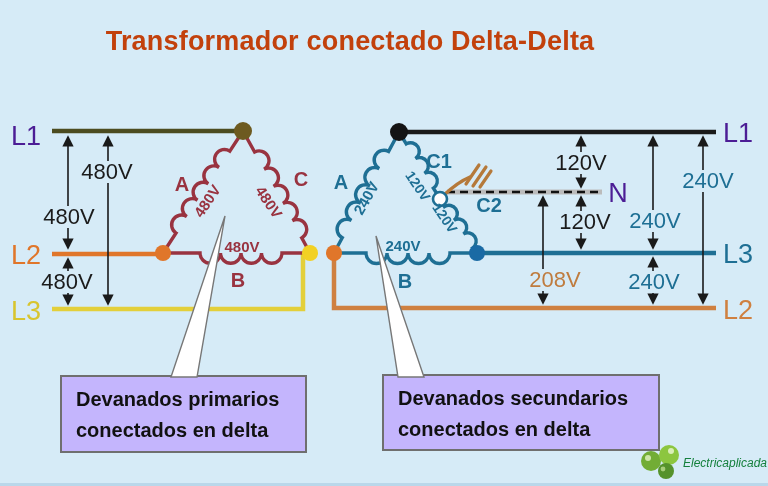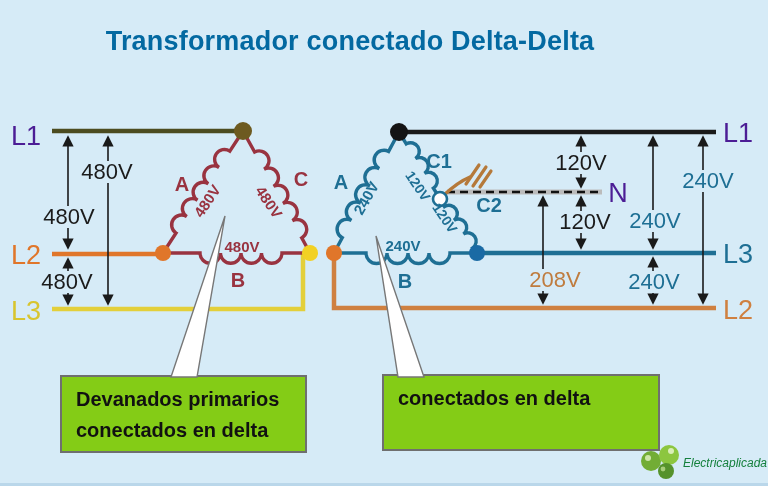--- a/index.html
+++ b/index.html
@@ -7,51 +7,52 @@
     position:relative;width:768px;height:486px;overflow:hidden;
     background:#d6ebf7;font-family:"Liberation Sans",sans-serif;
   }
   #bottom-strip{position:absolute;left:0;bottom:0;width:768px;height:3px;background:#bad7ea;}
   svg{position:absolute;left:0;top:0;z-index:2;}
   .lbl{
     position:absolute;z-index:3;white-space:nowrap;
     transform:translate(-50%,-50%);line-height:1;
   }
   .mask{background:#d6ebf7;padding:0 3px;}
-  .title{font-size:27px;font-weight:bold;color:#0369a1;letter-spacing:.2px;}
+  .title{font-size:27px;font-weight:bold;color:#c2410c;letter-spacing:.2px;}
   .line-lbl{font-size:27px;color:#4c1d95;}
   .meas{font-size:22px;color:#1b1b1b;}
   .wind{font-size:20px;font-weight:600;}
   .wind-v{font-size:15px;font-weight:600;}
   .red{color:#993340;}
   .teal{color:#1e6f94;}
   .orange{color:#e0762a;}
   .tan{color:#cf8040;}
   .yellow{color:#d8c52e;}
   .brownv{color:#bf7c3f;text-align:right;}
   .callout{
-    position:absolute;z-index:1;background:#84cc16;border:2px solid #6f6f6f;
+    position:absolute;z-index:1;background:#c4b5fd;border:2px solid #6f6f6f;
     box-sizing:border-box;color:#111;font-weight:bold;font-size:20px;
     line-height:31px;padding:7px 0 0 14px;
   }
   .logo-text{
     position:absolute;z-index:3;font-size:12px;font-style:italic;
     color:#15803d;transform:none;
   }
 </style>
 </head>
 <body>
 
 <div id="stage">
 
   <div class="callout" style="left:60px;top:375px;width:247px;height:78px;">
     <div>Devanados primarios</div>
     <div>conectados en delta</div>
   </div>
   <div class="callout" style="left:382px;top:374px;width:278px;height:77px;">
+    <div>Devanados secundarios</div>
     <div>conectados en delta</div>
   </div>
 
   <svg width="768" height="486" viewBox="0 0 768 486">
     <defs>
       <marker id="ah" viewBox="0 0 10 10" refX="8.5" refY="5" markerWidth="8" markerHeight="7" orient="auto-start-reverse">
         <path d="M0,0 L10,5 L0,10 Z" fill="#1a1a1a"></path>
       </marker>
     </defs>
 

